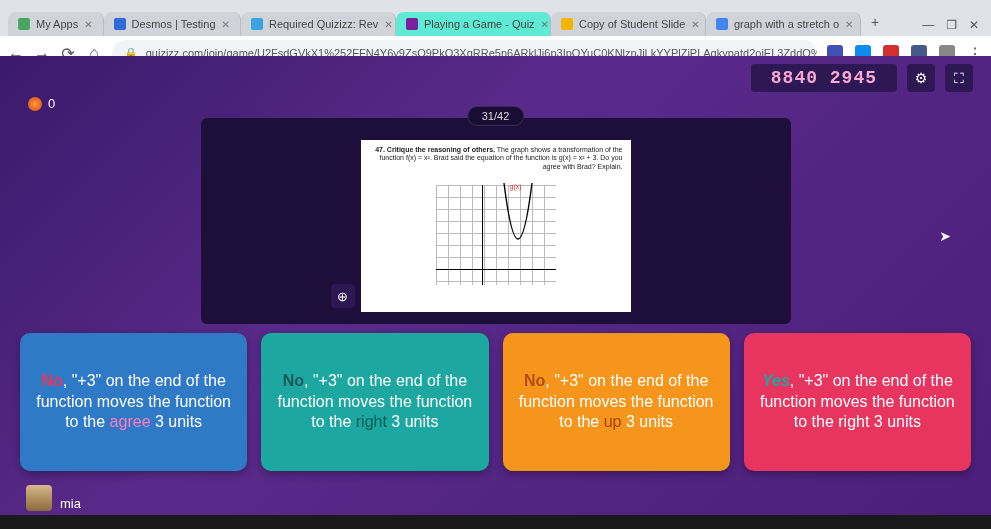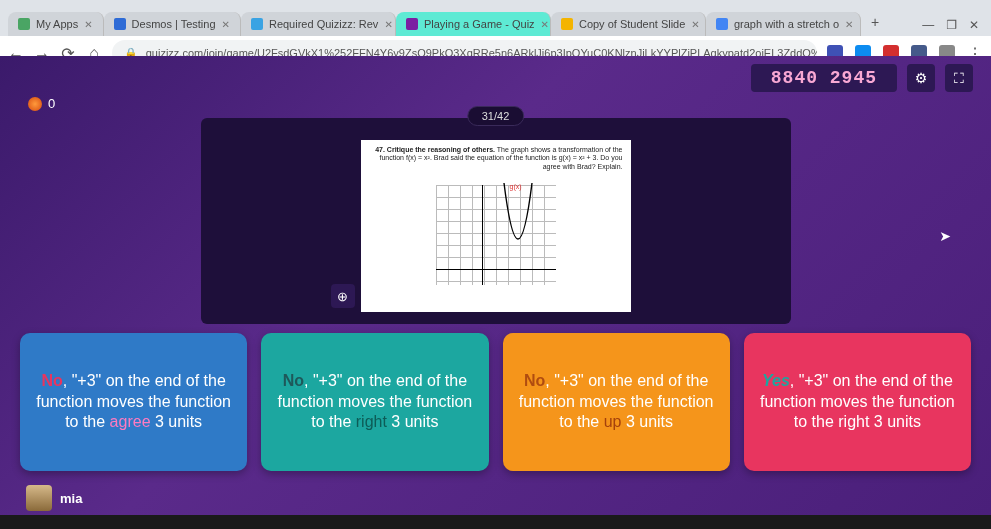--- a/index.html
+++ b/index.html
@@ -55,21 +55,21 @@
   .answer.d { background:#e8355f; }
   .hl-a { color:#e8355f; font-weight:bold; } 
   .hl-b { color:#1e585a; font-weight:bold; }
   .hl-c { color:#b04c10; font-weight:bold; }
   .hl-d { color:#1ca7a0; font-weight:bold;font-style:italic; }
   .dir-a { color:#ff7bc1; }
   .dir-b { color:#0d5c57; }
   .dir-c { color:#a4410c;margin-top:48px; }
   .dir-d { color:#ffffff; }
 
-  .player { position:absolute; left:26px; bottom:4px; display:flex; align-items:center; gap:8px; color:#fff; font-size:13px; font-weight:bold; }
+  .player { position:absolute; left:26px; bottom:4px; display:flex; align-items:flex-end; gap:8px; color:#fff; font-size:13px; font-weight:normal; }
   .avatar { width:26px; height:26px; border-radius:4px; background:linear-gradient(#d6b98a,#8a6a3a); }
 
   .cursor { position:absolute; top:172px; right:40px; color:#fff; font-size:14px; }
 </style>
 </head>
 <body>
 
 <div class="browser-chrome">
   <div class="tab-strip">
     <div class="tab">

